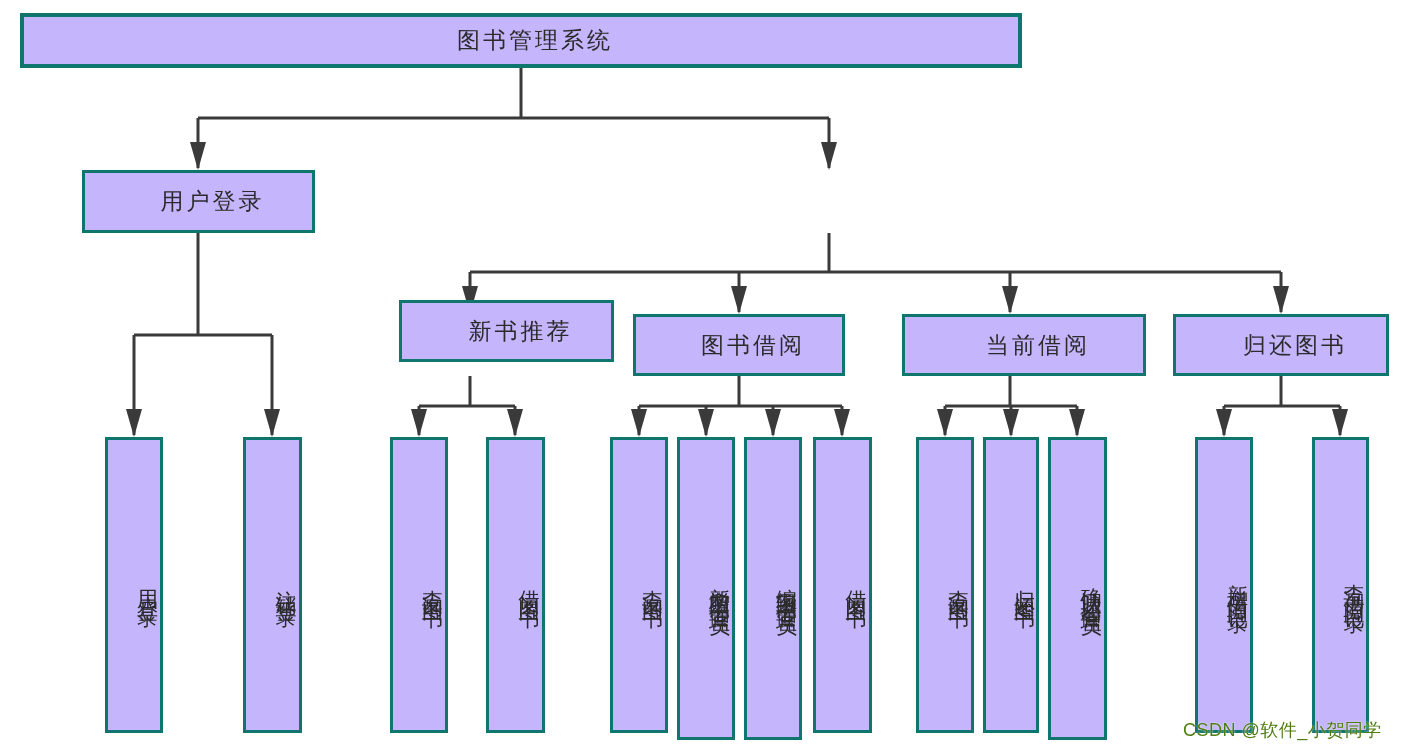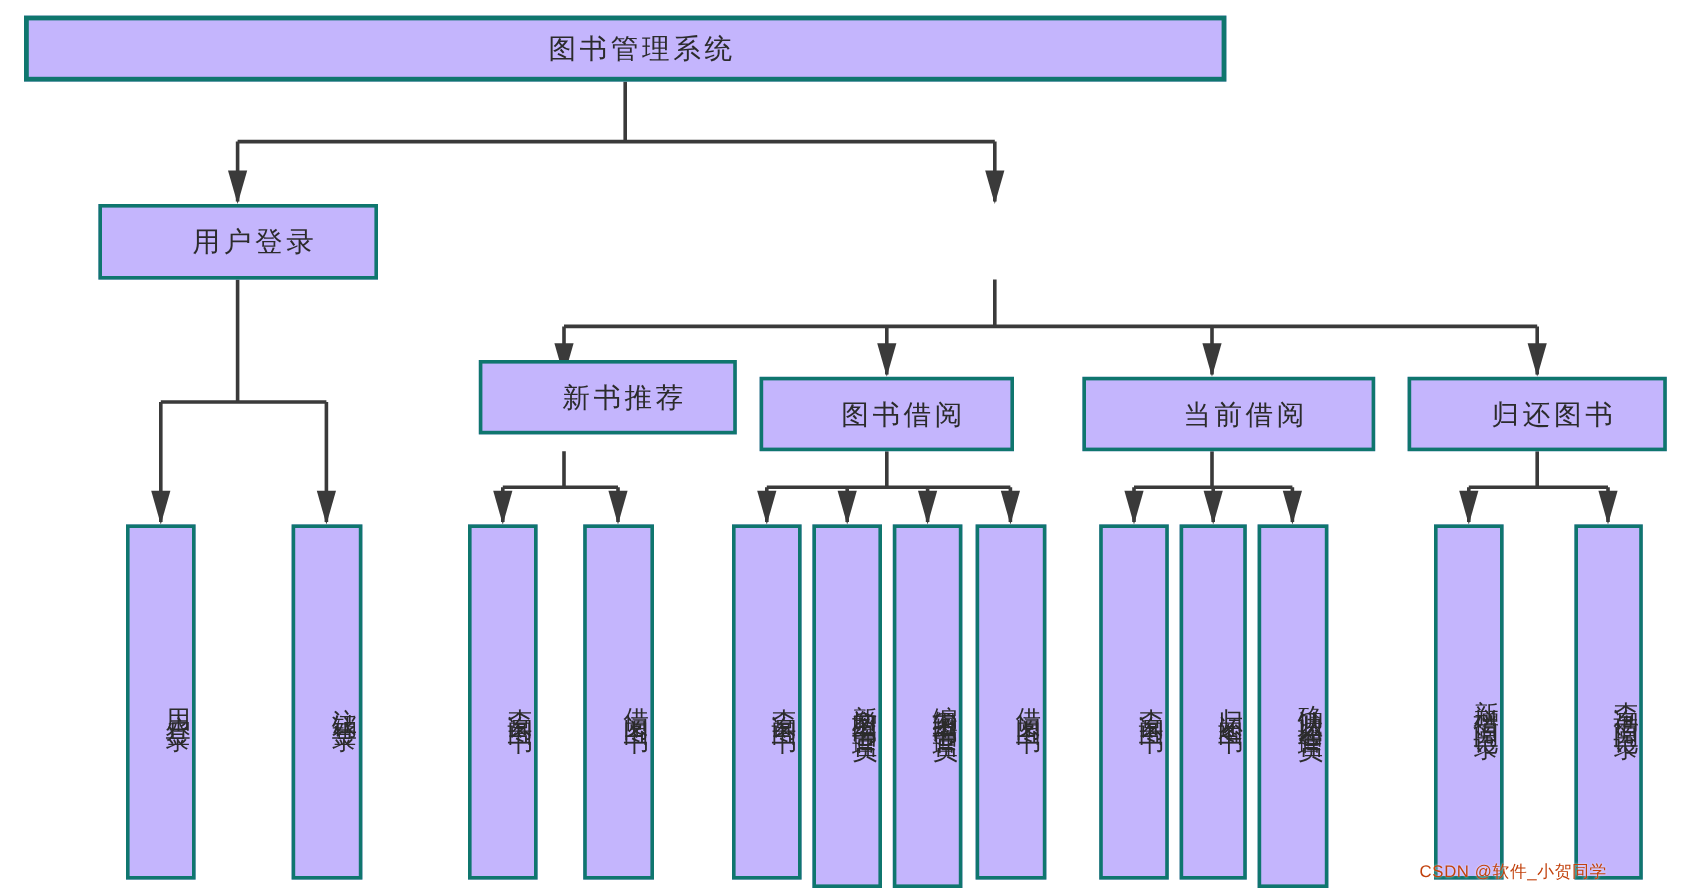--- a/index.html
+++ b/index.html
@@ -46,23 +46,23 @@
     letter-spacing: 6px;
     line-height: 1;
   }
   .v-node.tight {
     letter-spacing: 4px;
   }
   .watermark {
     position: absolute;
     left: 1183px;
     top: 718px;
-    font-size: 14px;
+    font-size: 18px;
     letter-spacing: 0.5px;
-    color: #c2410c;
+    color: #4d7c0f;
     white-space: nowrap;
     text-shadow: 0 0 2px rgba(255,255,255,0.9);
     z-index: 5;
   }
 </style>
 </head>
 <body>
 
 <div class="canvas">
 

